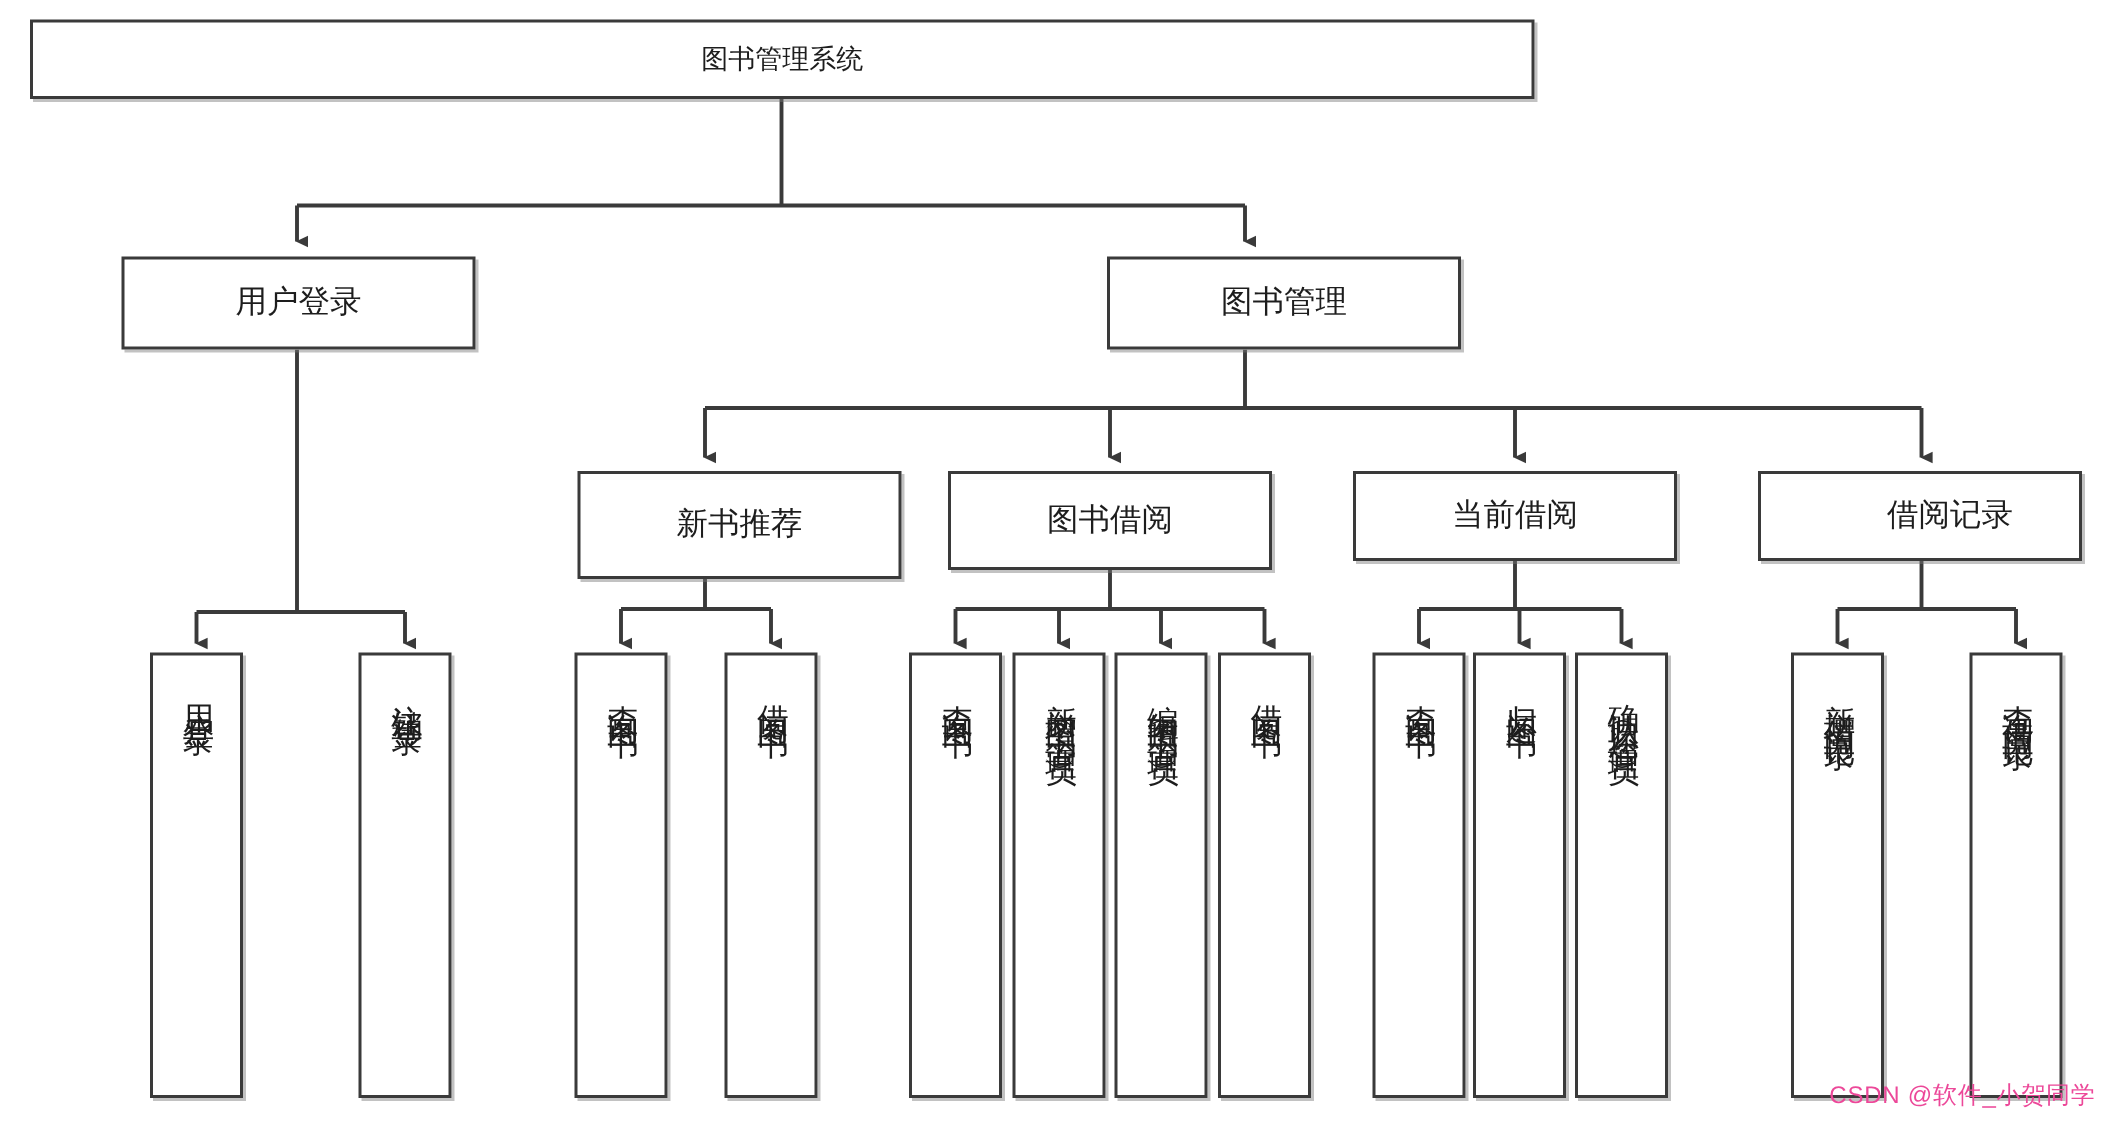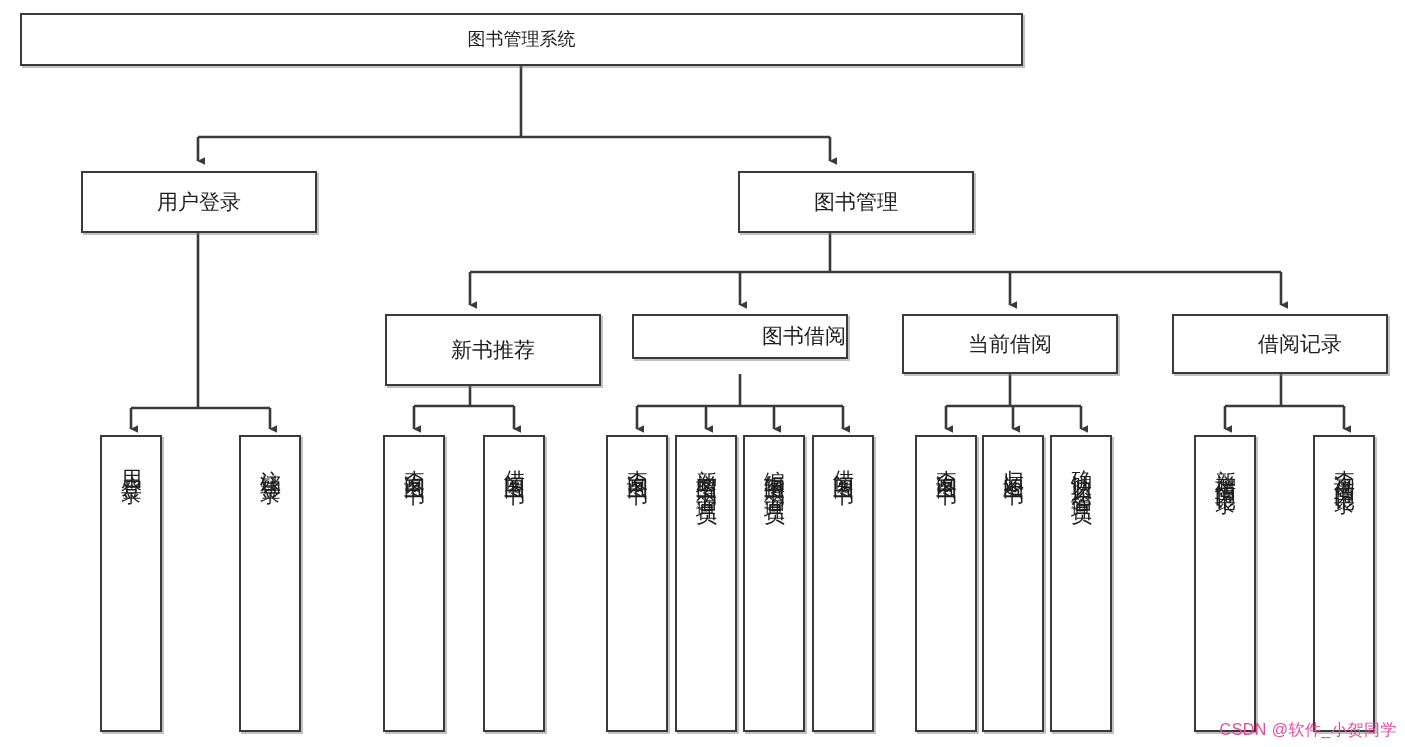--- a/index.html
+++ b/index.html
@@ -115,21 +115,21 @@
   <div class="node h" style="left:81px;top:171px;width:236px;height:62px;">
     <span class="lbl">用户登录</span>
   </div>
   <div class="node h" style="left:712px;top:171px;width:236px;height:62px;margin-left:26px;">
     <span class="lbl">图书管理</span>
   </div>
 
   <div class="node h" style="left:362px;top:314px;width:216px;height:72px;margin-left:23px;">
     <span class="lbl">新书推荐</span>
   </div>
-  <div class="node h" style="left:632px;top:314px;width:216px;height:45px;justify-content:flex-end;">
+  <div class="node h" style="left:632px;top:314px;width:216px;height:66px;">
     <span class="lbl">图书借阅</span>
   </div>
   <div class="node h" style="left:902px;top:314px;width:216px;height:60px;">
     <span class="lbl">当前借阅</span>
   </div>
   <div class="node h" style="left:1172px;top:314px;width:216px;height:60px;padding-left:40px;">
     <span class="lbl">借阅记录</span>
   </div>
 
   <div class="node v" style="left:100px;top:435px;width:62px;height:297px;">

